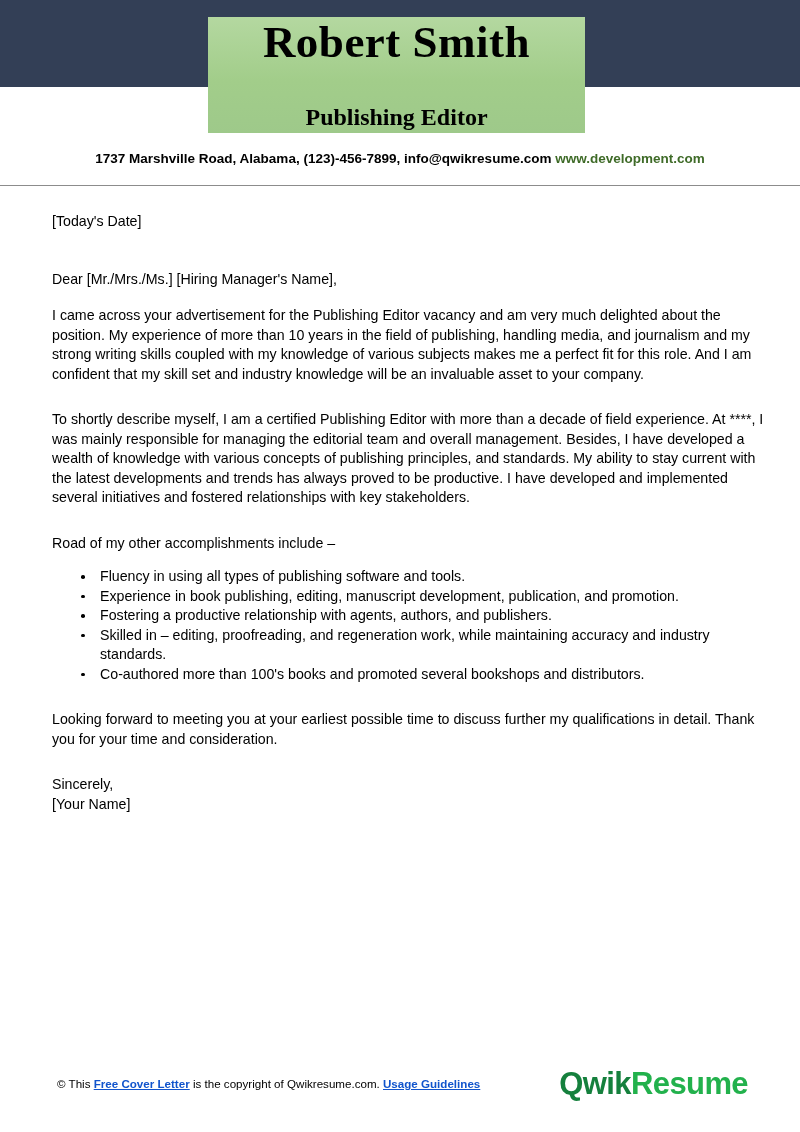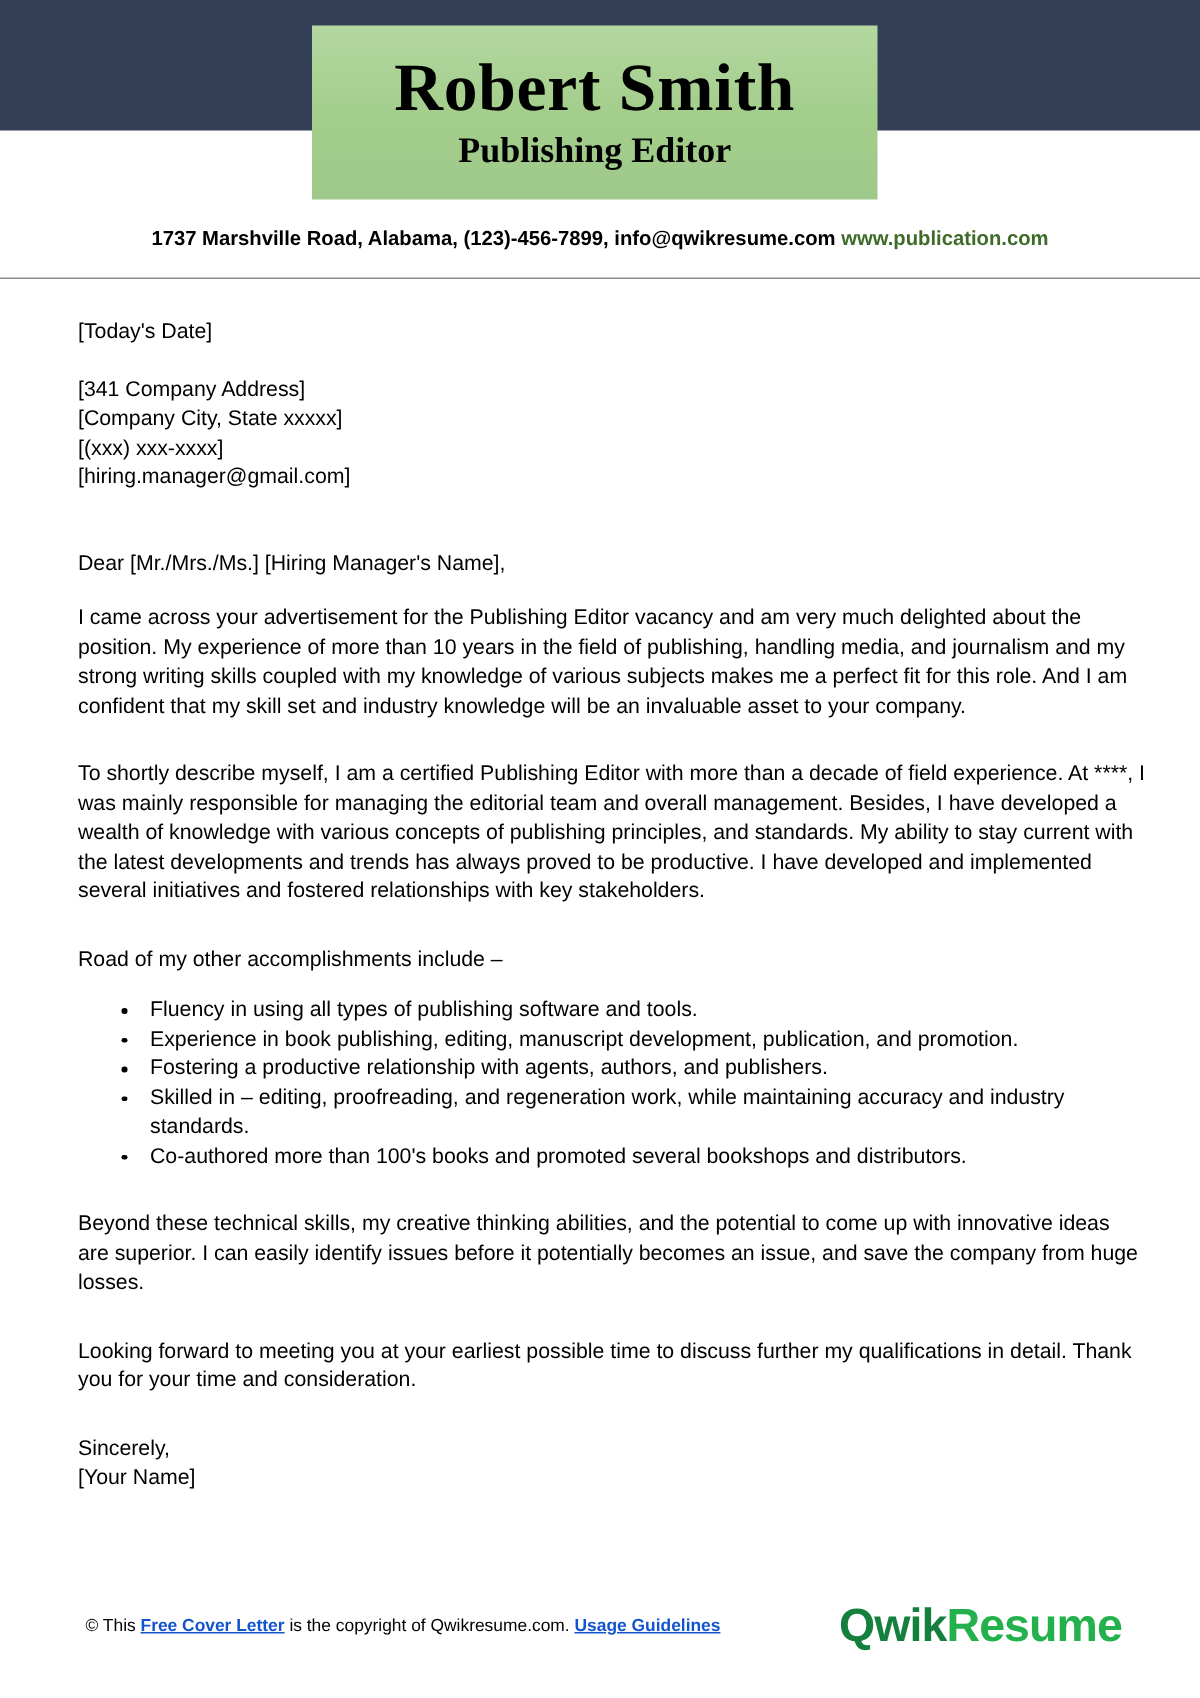--- a/index.html
+++ b/index.html
@@ -32,21 +32,21 @@
   .name-box {
     position: absolute;
     left: 208px;
     top: 17px;
     width: 377px;
     height: 116px;
     background: linear-gradient(180deg, #b4d8a0 0%, #a2cd8a 55%, #9ec98a 100%);
     display: flex;
     flex-direction: column;
     align-items: center;
-    justify-content: center;
+    justify-content: space-between;
     box-sizing: border-box;
   }
   .full-name {
     font-family: "Liberation Serif", "DejaVu Serif", serif;
     font-weight: bold;
     font-size: 45px;
     line-height: 50px;
     letter-spacing: 0.5px;
     color: #000000;
     white-space: nowrap;
@@ -180,56 +180,49 @@
 
 <div class="header">
   <div class="navy-bar"></div>
 
   <div class="name-box">
     <div class="full-name">Robert Smith</div>
     <div class="job-title">Publishing Editor</div>
   </div>
 
   <div class="contact-line">
-    <span>1737 Marshville Road, Alabama, (123)-456-7899, info@qwikresume.com</span><span>&nbsp;</span><span class="url">www.publication.com</span>
+    <span>1737 Marshville Road, Alabama, (123)-456-7899, info@qwikresume.com</span><span>&nbsp;</span><span class="url">www.development.com</span>
   </div>
 
   <div class="rule"></div>
 </div>
 
 <div class="letter">
 
   <div class="date-block">
     <div>[Today's Date]</div>
   </div>
 
-  <div class="addr-block">
-    <div>[341 Company Address]</div>
-    <div>[Company City, State xxxxx]</div>
-    <div>[(xxx) xxx-xxxx]</div>
-    <div>[hiring.manager@gmail.com]</div>
-  </div>
 
   <div class="salutation">Dear [Mr./Mrs./Ms.] [Hiring Manager's Name],</div>
 
   <div class="para">I came across your advertisement for the Publishing Editor vacancy and am very much delighted about the position. My experience of more than 10 years in the field of publishing, handling media, and journalism and my strong writing skills coupled with my knowledge of various subjects makes me a perfect fit for this role. And I am confident that my skill set and industry knowledge will be an invaluable asset to your company.</div>
 
   <div class="para spaced-top">To shortly describe myself, I am a certified Publishing Editor with more than a decade of field experience. At ****, I was mainly responsible for managing the editorial team and overall management. Besides, I have developed a wealth of knowledge with various concepts of publishing principles, and standards. My ability to stay current with the latest developments and trends has always proved to be productive. I have developed and implemented several initiatives and fostered relationships with key stakeholders.</div>
 
   <div class="para spaced-top">Road of my other accomplishments include –</div>
 
   <ul class="bullets">
     <li>Fluency in using all types of publishing software and tools.</li>
     <li>Experience in book publishing, editing, manuscript development, publication, and promotion.</li>
     <li>Fostering a productive relationship with agents, authors, and publishers.</li>
     <li>Skilled in – editing, proofreading, and regeneration work, while maintaining accuracy and industry standards.</li>
     <li>Co-authored more than 100's books and promoted several bookshops and distributors.</li>
   </ul>
 
-  <div class="closing">Beyond these technical skills, my creative thinking abilities, and the potential to come up with innovative ideas are superior. I can easily identify issues before it potentially becomes an issue, and save the company from huge losses.</div>
 
   <div class="closing">Looking forward to meeting you at your earliest possible time to discuss further my qualifications in detail. Thank you for your time and consideration.</div>
 
   <div class="sign-off">
     <div>Sincerely,</div>
     <div>[Your Name]</div>
   </div>
 
 </div>
 

